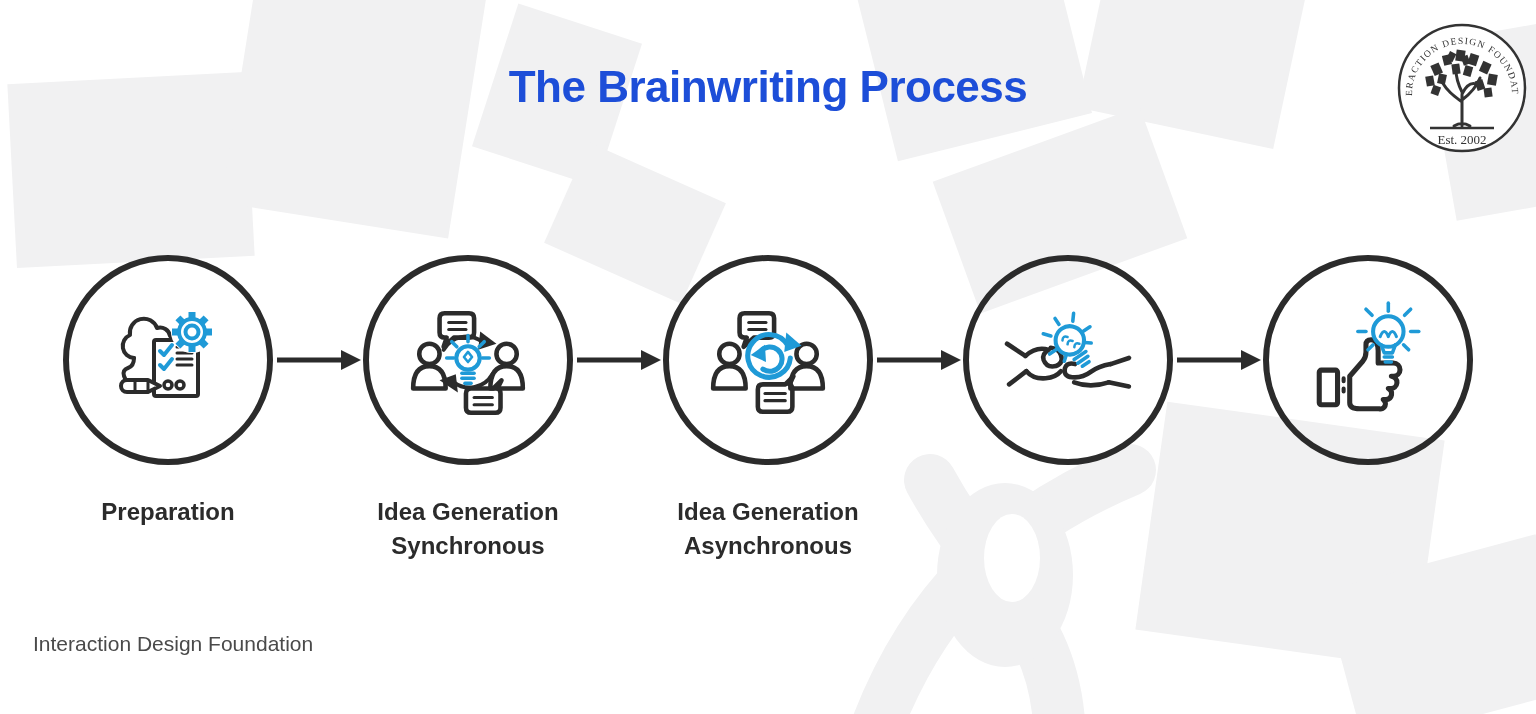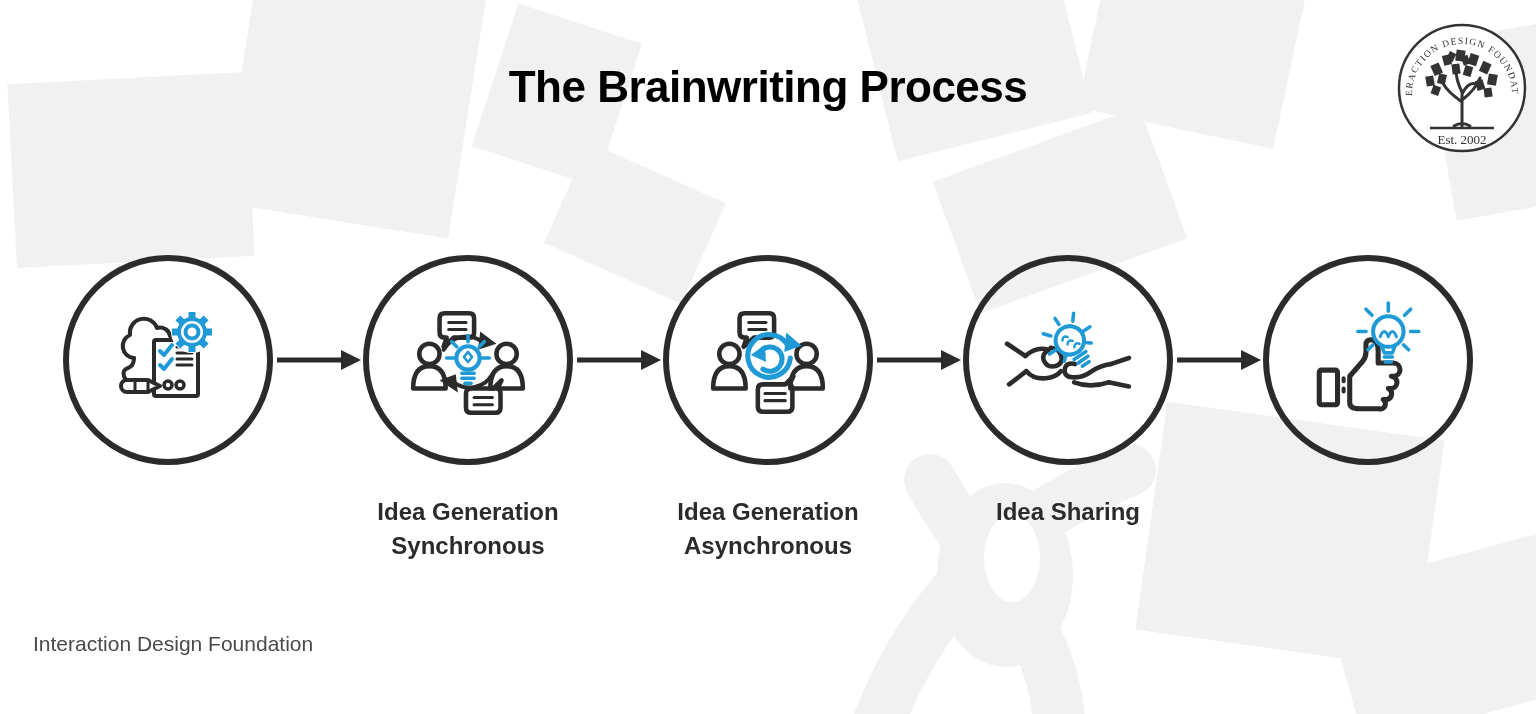--- a/index.html
+++ b/index.html
@@ -8,21 +8,21 @@
     width:1536px;height:714px;
     overflow:hidden;
     background:#ffffff;
     font-family:"Liberation Sans","DejaVu Sans",sans-serif;
     color:#333;
   }
   .watermark{position:absolute;top:0;left:0;z-index:0;}
   .title{
     position:absolute;top:62px;left:0;width:100%;
     margin:0;text-align:center;
-    font-size:44px;font-weight:bold;letter-spacing:-0.5px;color:#000000;
+    font-size:44px;font-weight:bold;letter-spacing:-0.5px;color:#1d4ed8;
     z-index:2;
   }
   .logo{position:absolute;top:22px;right:8px;z-index:2;}
   .process-row{
     position:absolute;top:255px;left:0;width:100%;
     display:flex;justify-content:center;align-items:flex-start;
     z-index:2;
   }
   .step{width:210px;display:flex;flex-direction:column;align-items:center;}
   .circle{
@@ -142,20 +142,21 @@
           </g>
 
           <g>
             <path d="M23 84 A6 6 0 0 0 23 96 H44 L56 90 L44 84 Z" fill="#fff" stroke="#2b2b2b" stroke-width="4" stroke-linejoin="round"></path>
             <path d="M31 84 V96 M44 84 V96" stroke="#2b2b2b" stroke-width="3"></path>
           </g>
           <circle cx="64" cy="89" r="4" fill="#fff" stroke="#2b2b2b" stroke-width="3.5"></circle>
           <circle cx="76" cy="89" r="4" fill="#fff" stroke="#2b2b2b" stroke-width="3.5"></circle>
         </svg>
       </div>
+      <div class="step-label">Preparation</div>
     </div>
 
     <svg class="arrow" width="90" height="24" viewBox="0 0 90 24">
       <line x1="4" y1="12" x2="70" y2="12" stroke="#2b2b2b" stroke-width="5"></line>
       <polygon points="68,2 88,12 68,22" fill="#2b2b2b"></polygon>
     </svg>
 
     <div class="step">
       <div class="circle">
         <svg class="ic" width="130" height="130" viewBox="0 0 128 128">
@@ -267,21 +268,20 @@
             <path d="M68 18 V25" stroke-width="3.5"></path>
             <path d="M50 24 L55 30" stroke-width="3.5"></path>
             <path d="M86 24 L81 30" stroke-width="3.5"></path>
             <path d="M44 44 H52" stroke-width="3.5"></path>
             <path d="M84 44 H92" stroke-width="3.5"></path>
             <path d="M52 58 L57 54" stroke-width="3.5"></path>
             <path d="M84 58 L79 54" stroke-width="3.5"></path>
           </g>
         </svg>
       </div>
-      <div class="step-label">Idea Sharing</div>
     </div>
 
     <svg class="arrow" width="90" height="24" viewBox="0 0 90 24">
       <line x1="4" y1="12" x2="70" y2="12" stroke="#2b2b2b" stroke-width="5"></line>
       <polygon points="68,2 88,12 68,22" fill="#2b2b2b"></polygon>
     </svg>
 
     <div class="step">
       <div class="circle">
         <svg class="ic" width="130" height="130" viewBox="0 0 128 128">

